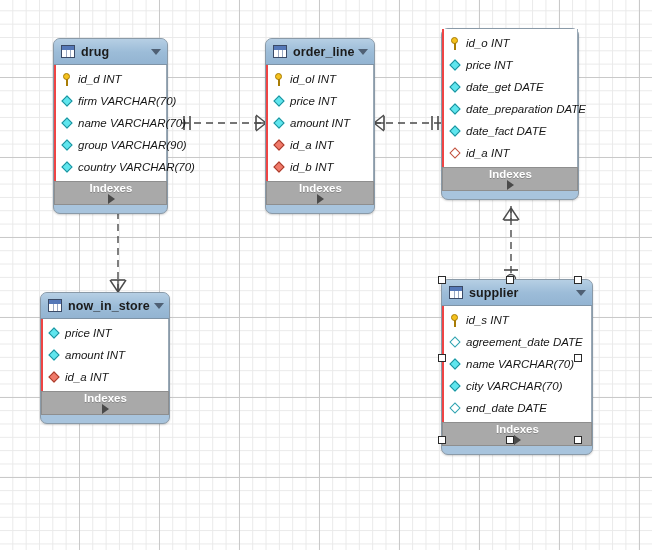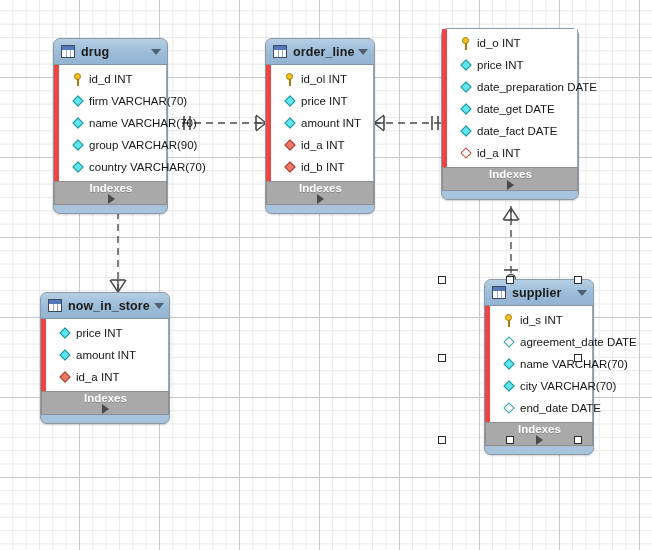--- a/index.html
+++ b/index.html
@@ -87,23 +87,24 @@
     width: 0; height: 0;
     border-left: 5px solid transparent;
     border-right: 5px solid transparent;
     border-top: 6px solid #4f6074;
     flex: 0 0 auto;
     margin-left: 4px;
   }
 
   .tbl-cols {
     background: #ffffff;
-    border-left: 5px solid #ef4444;
+    border-left: 2px solid #ef4444;
     border-right: 1px solid #9aa9b6;
-    padding: 3px 0 3px 8px;
+    padding: 3px 0 3px 0;
+    font-style: italic;
   }
   .col {
     display: flex;
     align-items: center;
     height: 22px;
     padding: 0 6px 0 6px;
     white-space: nowrap;
   }
   .col-label {
     font-size: 11.5px;
@@ -340,25 +341,25 @@
       <div class="col">
         <span class="ico ico-key"></span>
         <span class="col-label">id_o INT</span>
       </div>
       <div class="col">
         <span class="ico ico-dia fill-cyan"></span>
         <span class="col-label">price INT</span>
       </div>
       <div class="col">
         <span class="ico ico-dia fill-cyan"></span>
+        <span class="col-label">date_get DATE</span>
+      </div>
+      <div class="col">
+        <span class="ico ico-dia fill-cyan"></span>
         <span class="col-label">date_preparation DATE</span>
-      </div>
-      <div class="col">
-        <span class="ico ico-dia fill-cyan"></span>
-        <span class="col-label">date_get DATE</span>
       </div>
       <div class="col">
         <span class="ico ico-dia fill-cyan"></span>
         <span class="col-label">date_fact DATE</span>
       </div>
       <div class="col">
         <span class="ico ico-dia hollow-red"></span>
         <span class="col-label">id_a INT</span>
       </div>
     </div>
@@ -387,21 +388,21 @@
         <span class="ico ico-dia fill-red"></span>
         <span class="col-label">id_a INT</span>
       </div>
     </div>
     <div class="tbl-indexes">
       <span class="idx-label">Indexes</span>
       <span class="idx-arrow"></span>
     </div>
   </div>
 
-  <div class="tbl" style="left:441px; top:279px; width:110px;margin-left:43px;">
+  <div class="tbl" style="left:441px; top:279px; width:152px;">
     <div class="tbl-header">
       <span class="tbl-icon"></span>
       <span class="tbl-title">supplier</span>
       <span class="tbl-collapse"></span>
     </div>
     <div class="tbl-cols">
       <div class="col">
         <span class="ico ico-key"></span>
         <span class="col-label">id_s INT</span>
       </div>

